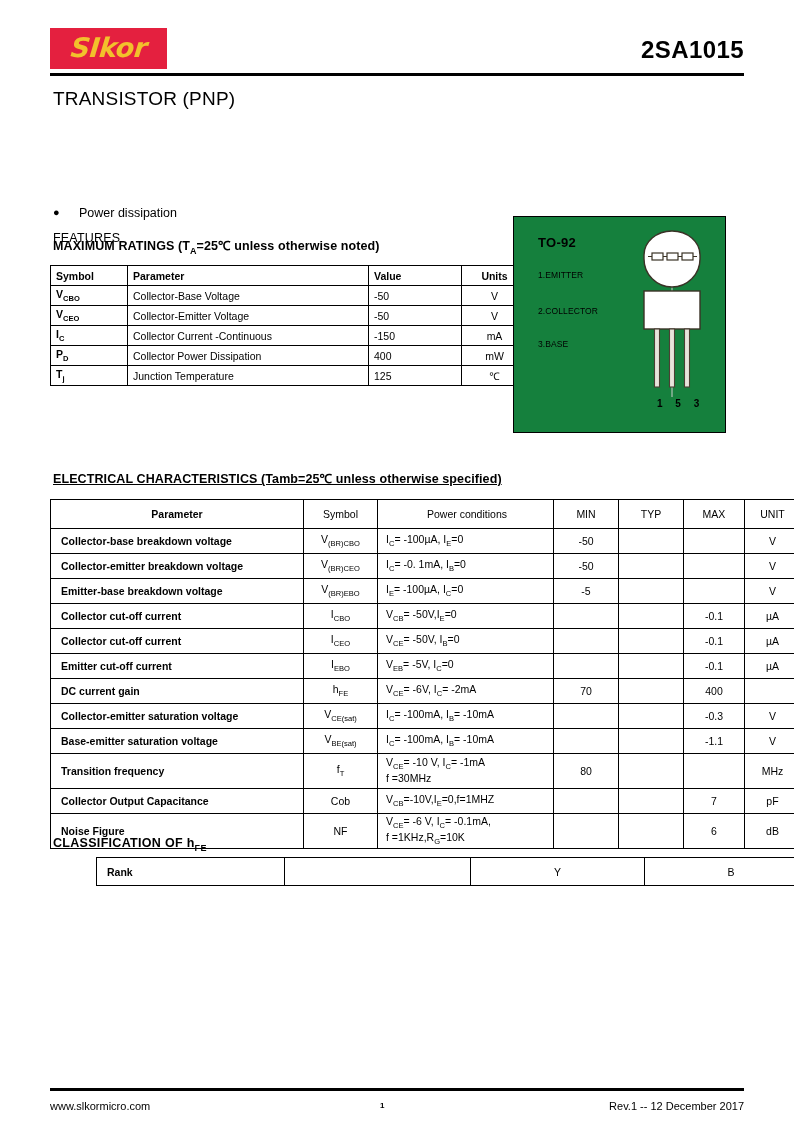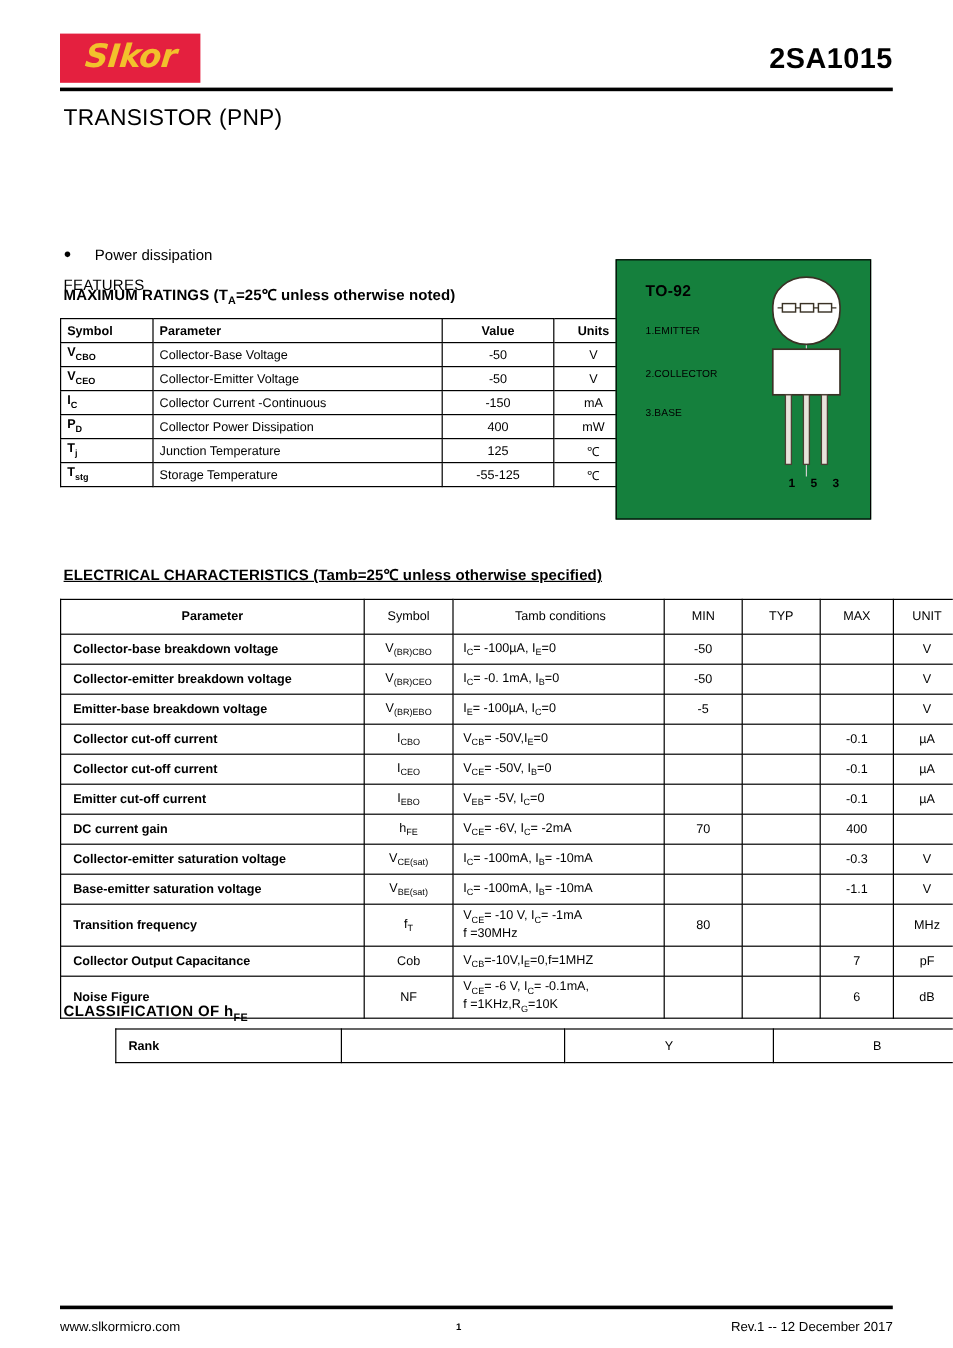--- a/index.html
+++ b/index.html
@@ -131,21 +131,21 @@
   .tbl-max {
     position: absolute;
     left: 50px;
     top: 265px;
     width: 435px;
   }
   .tbl-max table { width: 435px; }
   .tbl-max td { height: 19px; }
   .tbl-max .c-sym   { width: 66px; font-weight: bold; }
   .tbl-max .c-par   { width: 230px; }
-  .tbl-max .c-val   { width: 82px; text-align: center; }
+  .tbl-max .c-val   { width: 82px; }
   .tbl-max .c-uni   { width: 55px; text-align: center; }
   .tbl-max thead td { font-weight: bold; }
   .tbl-max thead .c-par { font-weight: bold; }
 
   
   .pkg-box {
     position: absolute;
     left: 513px;
     top: 216px;
     width: 211px;
@@ -317,26 +317,20 @@
             <td class="c-par">Collector Power Dissipation</td>
             <td class="c-val">400</td>
             <td class="c-uni">mW</td>
           </tr>
           <tr>
             <td class="c-sym"><b>T<sub>j</sub></b></td>
             <td class="c-par">Junction Temperature</td>
             <td class="c-val">125</td>
             <td class="c-uni">℃</td>
           </tr>
-          <tr>
-            <td class="c-sym"><b>T<sub>stg</sub></b></td>
-            <td class="c-par">Storage Temperature</td>
-            <td class="c-val">-55-125</td>
-            <td class="c-uni">℃</td>
-          </tr>
         </tbody>
     </table>
   </div>
 
   <div class="pkg-box">
     <div class="pkg-title">TO-92</div>
     <div class="pkg-leg l1">1.EMITTER</div>
     <div class="pkg-leg l2">2.COLLECTOR</div>
     <div class="pkg-leg l3">3.BASE</div>
 
@@ -366,21 +360,21 @@
   </div>
 
   <div class="ec-title">ELECTRICAL CHARACTERISTICS (Tamb=25℃ unless otherwise specified)</div>
 
   <div class="tbl-ec">
     <table class="dt">
       <thead>
         <tr>
           <td class="c-param">Parameter</td>
           <td class="c-symbol">Symbol</td>
-          <td class="c-cond">Tamb    conditions</td>
+          <td class="c-cond">Power    conditions</td>
           <td class="c-min">MIN</td>
           <td class="c-typ">TYP</td>
           <td class="c-max">MAX</td>
           <td class="c-unit">UNIT</td>
         </tr>
       </thead>
       <tbody id="ec-rows">
           <tr>
             <td class="c-param">Collector-base breakdown voltage</td>
             <td class="c-symbol">V<sub>(BR)CBO</sub></td>

